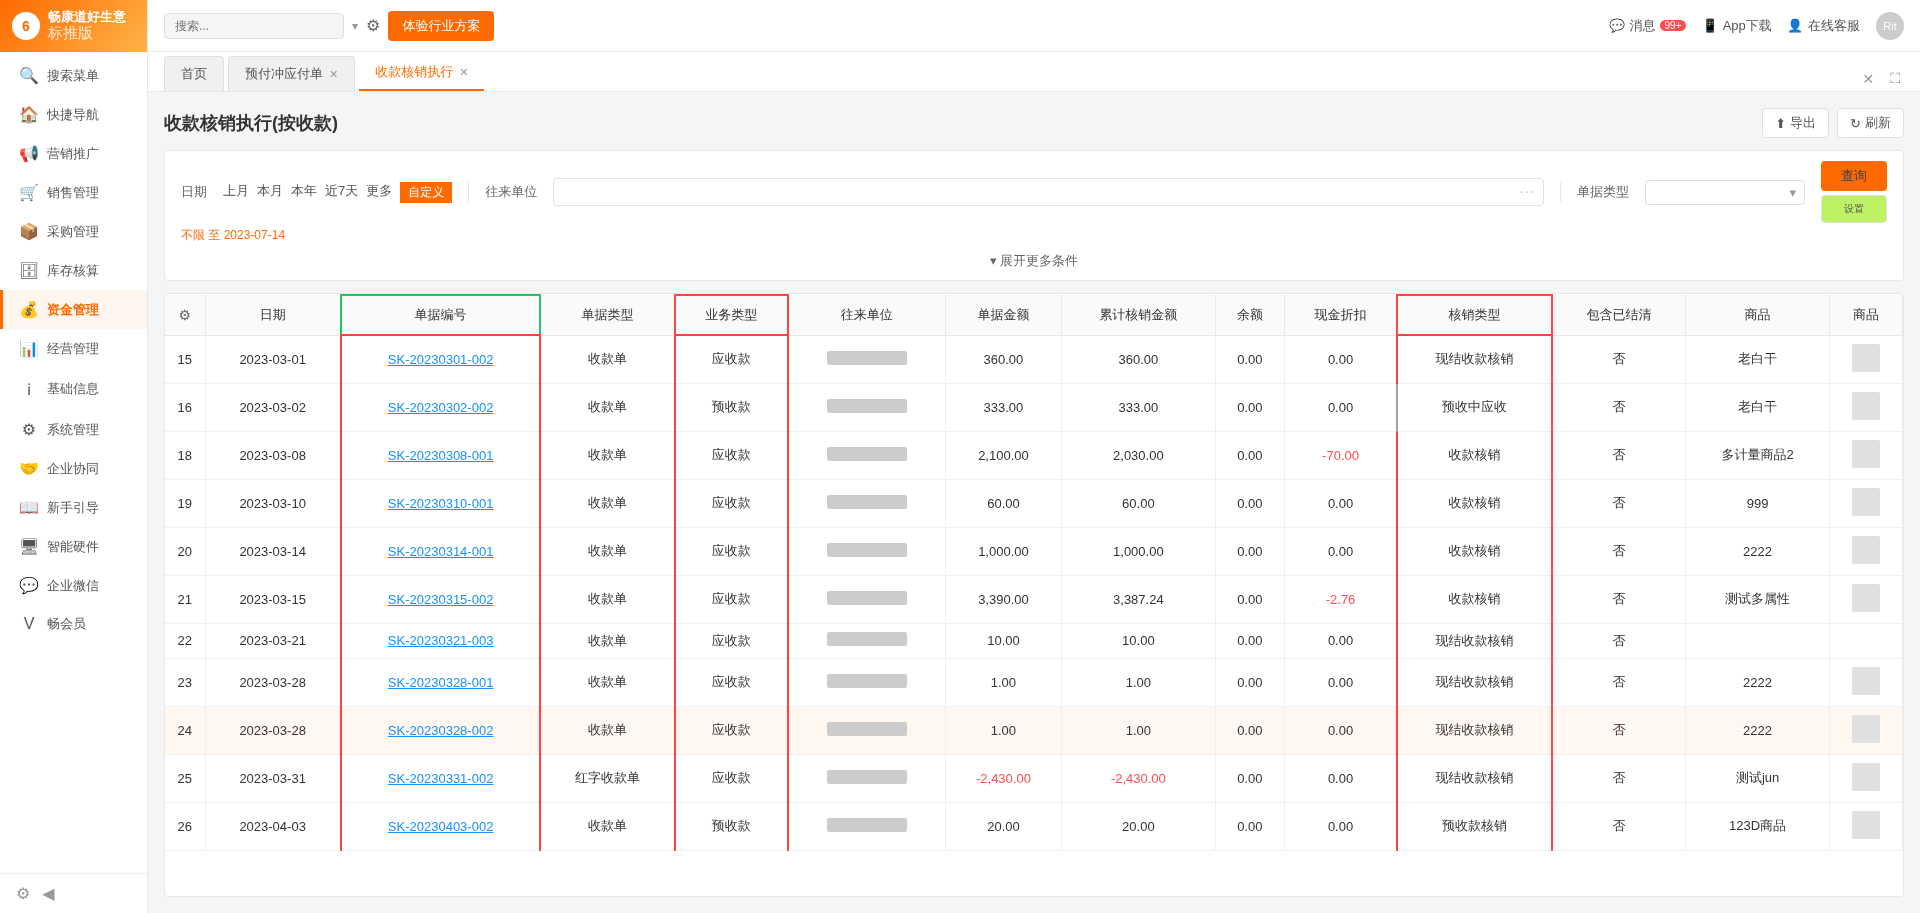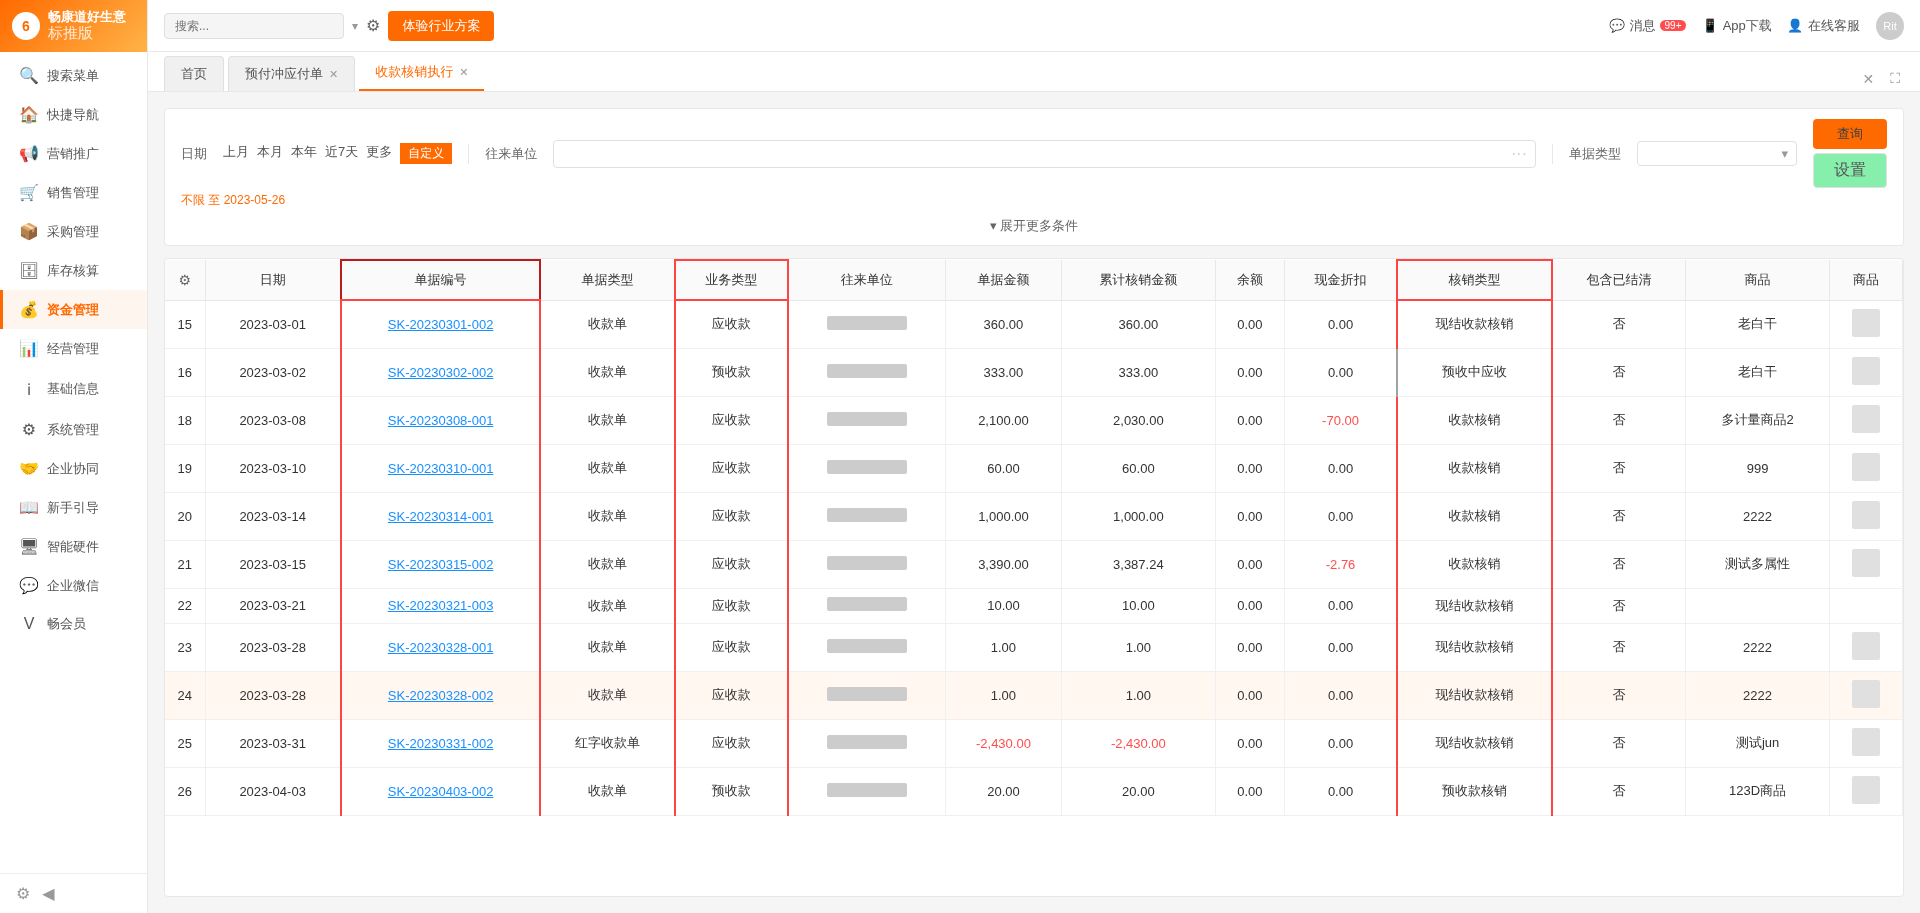--- a/index.html
+++ b/index.html
@@ -136,22 +136,22 @@
       border: 1px solid #e0e0e0; border-radius: 4px;
       padding: 4px 8px; color: #999; font-size: 12px; min-width: 160px;
       display: flex; align-items: center; justify-content: space-between; cursor: pointer;
     }
     .filter-dots { color: #ccc; font-size: 16px; cursor: pointer; }
     .query-btn {
       background: #ff6a00; color: #404040; border: none; border-radius: 4px;
       padding: 6px 20px; cursor: pointer; font-size: 13px;
     }
     .setting-btn {
-      background: #86efac; border: 1px solid #e0e0e0; border-radius: 4px;
-      padding: 6px 20px; cursor: pointer; color: #555; font-size: 16px;
+      background: #bef264; border: 1px solid #e0e0e0; border-radius: 4px;
+      padding: 6px 20px; cursor: pointer; color: #555; font-size: 10px;
     }
     .expand-bar {
       text-align: center; margin-top: 8px; cursor: pointer; color: #666; font-size: 12px;
     }
 
     
     .table-wrap { flex: 1; overflow: auto; background: #fff; border: 1px solid #e8e8e8; border-radius: 4px; }
     table { width: 100%; border-collapse: collapse; min-width: 1600px; }
     thead { background: #fafafa; }
     th {
@@ -296,20 +296,33 @@
         <span class="tab-close">✕</span>
       </div>
       <div class="tabs-right">
       <span class="tabs-icon">✕</span>
       <span class="tabs-icon">⛶</span>
     </div>
   </div>
 
   <div class="content">
 
+    <div class="page-header">
+      <div class="page-title">收款核销执行(按收款)</div>
+      <div class="page-actions">
+        <button class="page-action-btn">
+          <span>⬆</span>
+          <span>导出</span>
+        </button>
+        <button class="page-action-btn">
+          <span>↻</span>
+          <span>刷新</span>
+        </button>
+      </div>
+    </div>
 
     <div class="filter-bar">
       <div class="filter-row">
         <span class="filter-label">日期</span>
         <div class="filter-links">
           <span class="filter-link">上月</span>
           <span class="filter-link">本月</span>
           <span class="filter-link">本年</span>
           <span class="filter-link">近7天</span>
           <span class="filter-link">更多</span>
@@ -326,37 +339,37 @@
         <div class="filter-select">
           <span style="color:#ccc;"></span>
           <span>▾</span>
         </div>
         <div style="display:flex;flex-direction:column;gap:4px;margin-left:auto;">
           <button class="query-btn">查询</button>
           <button class="setting-btn">设置</button>
         </div>
       </div>
       <div style="margin-top:4px;">
-        <span class="filter-date-range">不限 至 2023-05-26</span>
+        <span class="filter-date-range">不限 至 2023-07-14</span>
       </div>
       <div class="expand-bar">
         <span>▾</span>
         <span>展开更多条件</span>
       </div>
     </div>
 
     <div class="table-wrap">
       <table>
         <thead>
           <tr>
             <th style="width:40px;">
               <span class="settings-icon">⚙</span>
             </th>
             <th>日期</th>
-            <th style="border:2px solid #b91c1c;border-bottom:2px solid #ff4444;margin-left:24px;">单据编号</th>
+            <th style="border:2px solid #22c55e;border-bottom:2px solid #ff4444;margin-left:24px;">单据编号</th>
             <th>单据类型</th>
             <th style="border:2px solid #ff4444;border-bottom:2px solid #ff4444;">业务类型</th>
             <th>往来单位</th>
             <th>单据金额</th>
             <th>累计核销金额</th>
             <th>余额</th>
             <th>现金折扣</th>
             <th style="border:2px solid #ff4444;border-bottom:2px solid #ff4444;">核销类型</th>
             <th>包含已结清</th>
             <th>商品</th>

